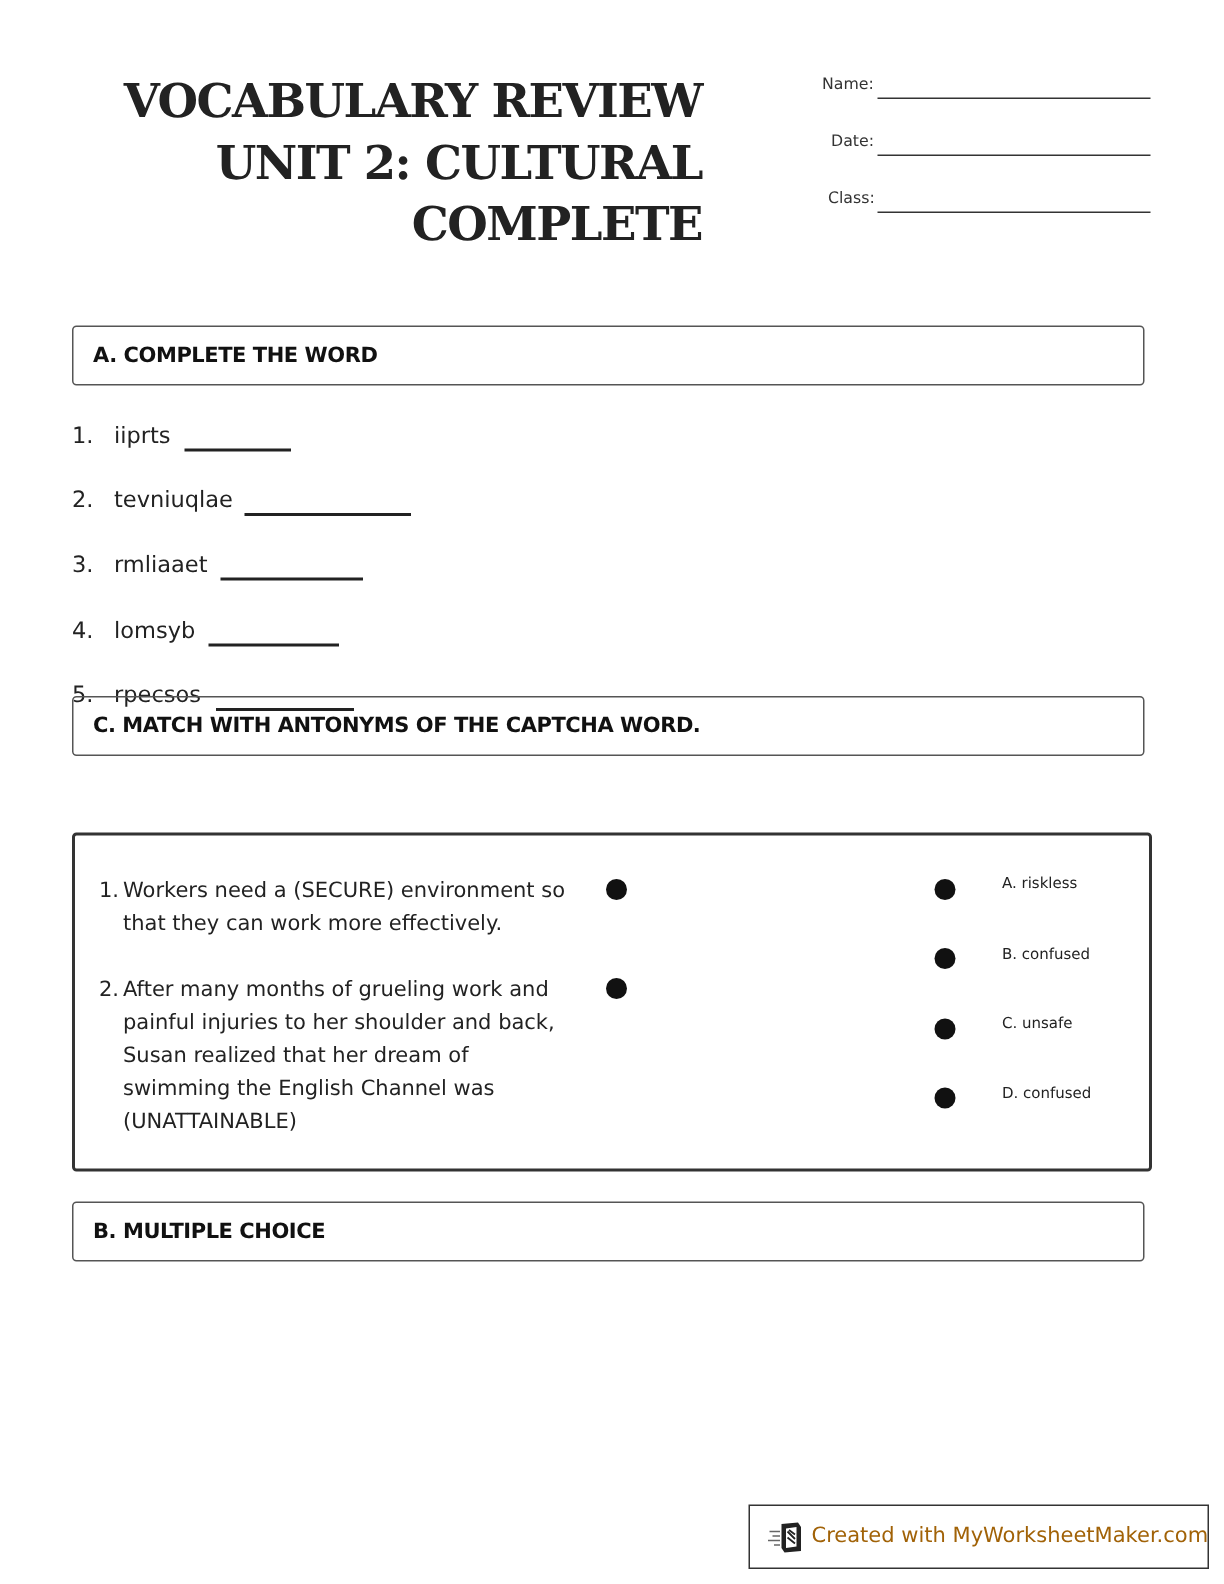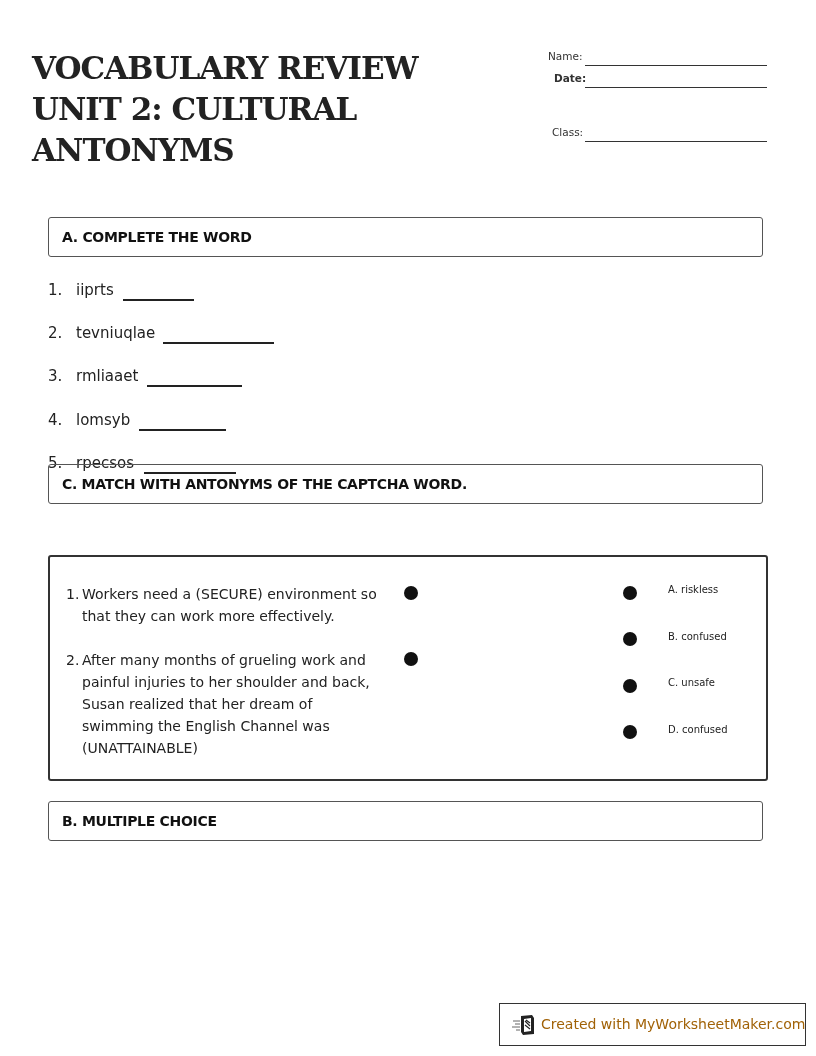--- a/index.html
+++ b/index.html
@@ -2,24 +2,25 @@
 <html><head>
   <meta charset="utf-8">
   <style>
     html, body { margin: 0; padding: 0; }
     body {
       width: 816px; height: 1056px; background: #ffffff; position: relative;
       font-family: "DejaVu Sans", sans-serif; color: #222;
       overflow: hidden;
     }
     .title {
-      position: absolute; left: 32px; top: 48px; width: 420px;
+      position: absolute; left: 48px; top: 48px; width: 420px;
       font-family: "DejaVu Serif", serif; font-weight: bold;
       font-size: 31px; line-height: 41px; letter-spacing: -1px; color: #222;
       margin: 0;
+      text-align: right;
     }
     .title .line { display: block; white-space: nowrap; }
     .fields { position: absolute; left: 530px; top: 50px; width: 240px; }
     .field-row { position: absolute; left: 0; width: 240px; height: 20px; }
     .field-label {
       position: absolute; right: 186px; top: 0;
       font-size: 10.5px; color: #333; text-align: right; white-space: nowrap;
     }
     .field-line {
       position: absolute; left: 55px; top: 15px; width: 182px;
@@ -62,29 +63,29 @@
     .footer-box .ftext {
       position: absolute; left: 41px; top: 12px; font-size: 14px; color: #a16207; white-space: nowrap;
     }
   </style>
 </head>
 <body>
 
 <h1 class="title">
   <span class="line">VOCABULARY REVIEW</span>
   <span class="line">UNIT 2: CULTURAL</span>
-  <span class="line">ANTONYMS</span>
+  <span class="line">COMPLETE</span>
 </h1>
 
 <div class="fields">
   <div class="field-row" style="top:0px;">
     <span class="field-label" style="right:auto; left:18px;">Name:</span>
     <span class="field-line"></span>
   </div>
-  <div class="field-row" style="top:22px;font-weight:bold;">
+  <div class="field-row" style="top:38px;">
     <span class="field-label" style="right:auto; left:24px;">Date:</span>
     <span class="field-line"></span>
   </div>
   <div class="field-row" style="top:76px;">
     <span class="field-label" style="right:auto; left:22px;">Class:</span>
     <span class="field-line"></span>
   </div>
 </div>
 
 <div class="section-box" style="top:217px;">

